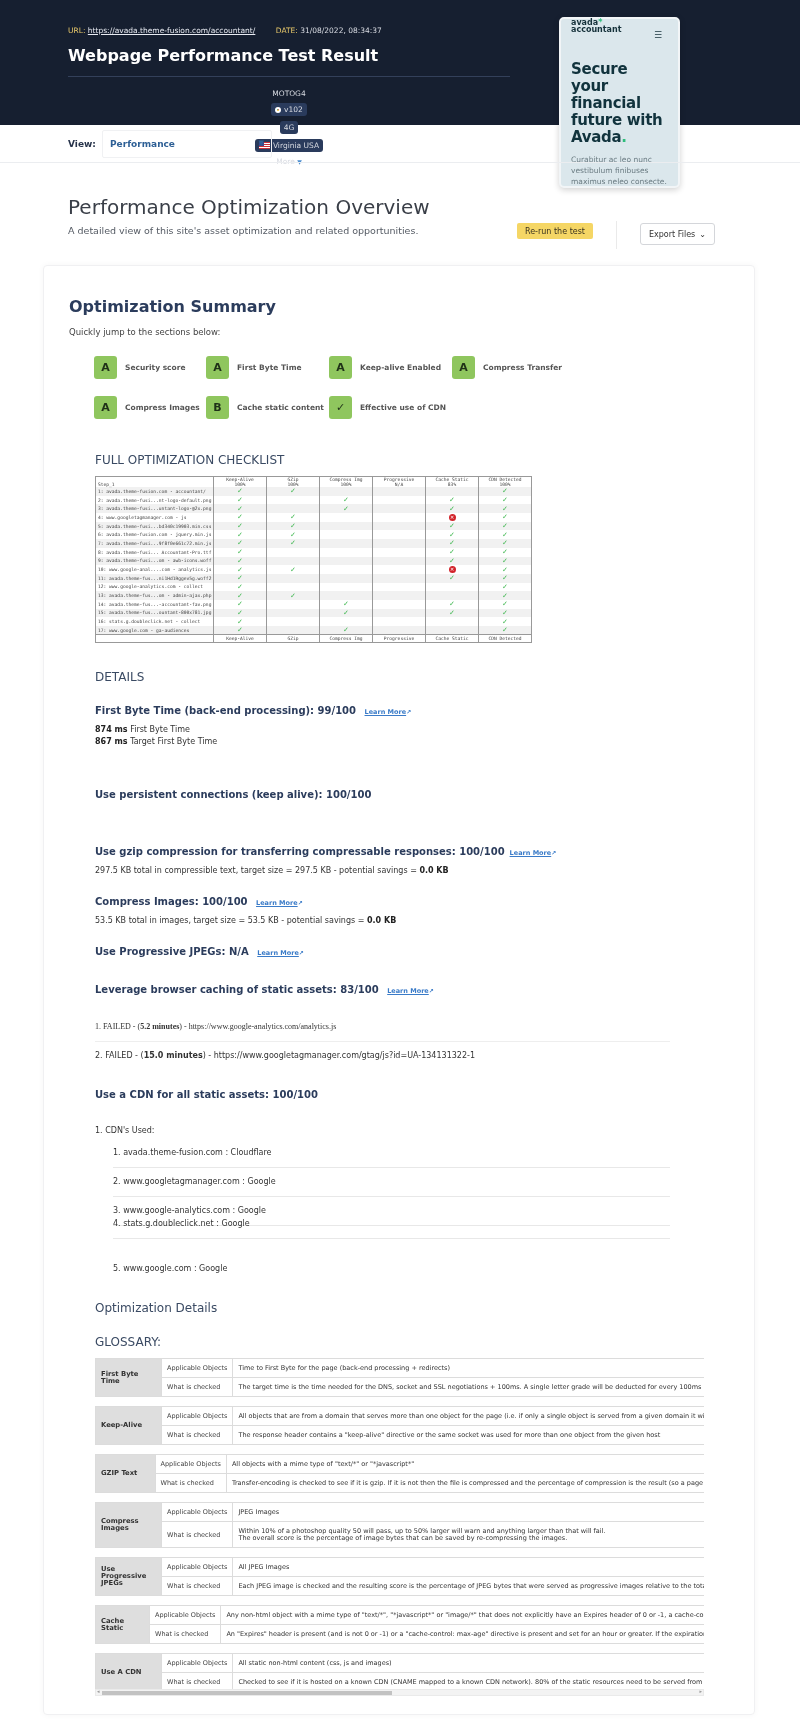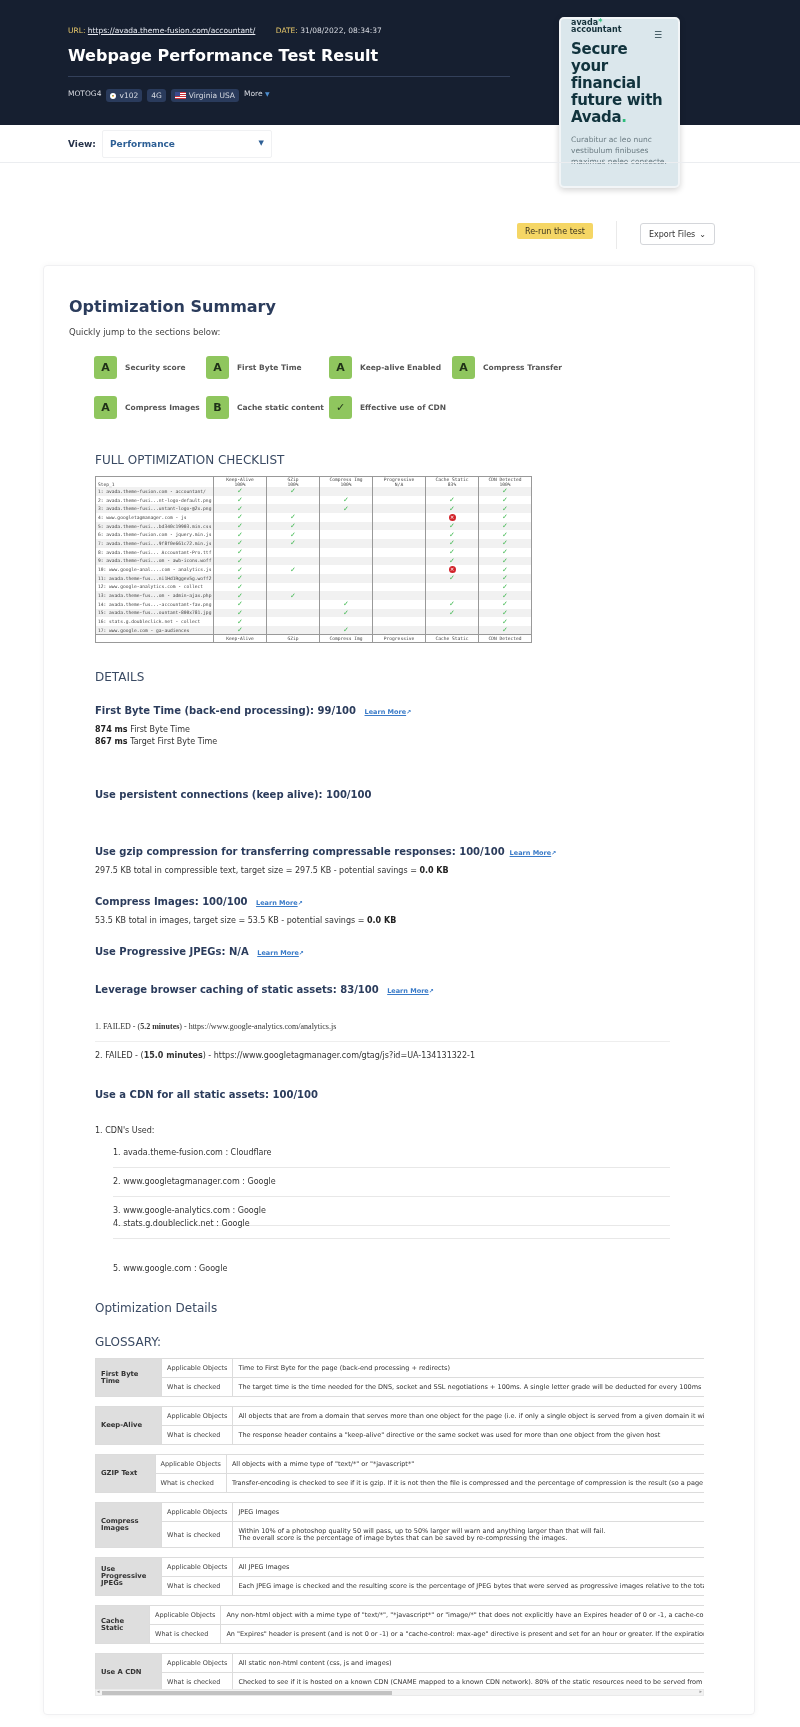--- a/index.html
+++ b/index.html
@@ -5,33 +5,33 @@
   * { box-sizing: border-box; margin: 0; padding: 0; }
   body { width: 800px; height: 1727px; font-family: "DejaVu Sans", sans-serif; background: #ffffff; color: #333; position: relative; overflow: hidden; }
   .hero { background: #161f30; height: 125px; position: relative; }
   .hero-inner { position: absolute; left: 68px; top: 26px; width: 442px; }
   .meta { font-size: 7.5px; color: #d8dbe2; }
   .meta .lbl { color: #e8c86a; }
   .meta a { color: #e8ebf2; text-decoration: underline; }
   .meta .date-lbl { margin-left: 18px; }
   .hero h1 { color: #fff; font-size: 16px; font-weight: bold; margin-top: 11px; }
   .hero hr { border: 0; border-top: 1px solid #33405a; margin-top: 11px; }
-  .chips { display: flex; gap: 5px; margin-top: 12px; font-size: 7.5px; color: #d8dbe2; }
+  .chips { display: flex; align-items: center; gap: 5px; margin-top: 12px; font-size: 7.5px; color: #d8dbe2; flex-direction: column; }
   .chip { background: #2a3b5c; border-radius: 3px; padding: 2px 4px; display: flex; align-items: center; gap: 3px; color: #d8dbe2; }
   .chrome-dot { width: 8px; height: 8px; border-radius: 50%; background: conic-gradient(#e24a3b 0 120deg, #f5c33b 120deg 240deg, #3aa757 240deg 360deg); border: 2px solid #fff; box-sizing: content-box; width: 2px; height: 2px; }
   .flag { width: 11px; height: 7px; background: repeating-linear-gradient(#c8303a 0 1px, #fff 1px 2px); position: relative; }
   .flag::before { content: ""; position: absolute; left: 0; top: 0; width: 5px; height: 4px; background: #3a4a8c; }
   .more { color: #d8dbe2; }
   .more .caret { color: #4e8fd0; font-size: 6px; }
 
   .preview { position: absolute; left: 559px; top: 17px; width: 121px; height: 171px; background: #dbe7ec; border: 2px solid #f2f5f7; border-radius: 5px; box-shadow: 0 2px 6px rgba(0,0,0,0.18); padding: 0 10px; }
   .preview .logo { font-size: 8px; line-height: 7px; color: #15313a; font-weight: bold; }
   .preview .logo .star { color: #2ebd7c; }
   .preview .burger { position: absolute; right: 16px; top: 11px; font-size: 9px; color: #15313a; }
-  .preview h2 { font-size: 15px; line-height: 17px; color: #11333d; margin-top: 8px; font-weight: bold; letter-spacing: -0.3px; }
+  .preview h2 { font-size: 15px; line-height: 17px; color: #11333d; margin-top: 28px; font-weight: bold; letter-spacing: -0.3px; }
   .preview h2 .dot { color: #2ebd7c; }
   .preview p { font-size: 7.5px; line-height: 11px; color: #6a7b82; margin-top: 8px; }
 
   .viewbar { height: 38px; border-bottom: 1px solid #ebedf0; position: relative; }
   .viewbar .vlbl { position: absolute; left: 68px; top: 14px; font-size: 9px; font-weight: bold; color: #27334a; }
   .viewbar .vsel { position: absolute; left: 102px; top: 5px; width: 170px; height: 28px; border: 1px solid #f0f1f3; border-radius: 2px; }
   .viewbar .vsel span.v { position: absolute; left: 7px; top: 8px; font-size: 9px; font-weight: bold; color: #2d5f95; }
   .viewbar .vsel span.c { position: absolute; right: 7px; top: 8px; font-size: 7px; color: #2d5f95; }
 
   .overview { position: absolute; left: 68px; top: 195px; width: 700px; }
@@ -124,20 +124,22 @@
 
 <div class="viewbar">
   <span class="vlbl">View:</span>
   <div class="vsel">
     <span class="v">Performance</span>
     <span class="c">▼</span>
   </div>
 </div>
 
 <div class="overview">
+  <h1>Performance Optimization Overview</h1>
+  <div class="sub">A detailed view of this site's asset optimization and related opportunities.</div>
   <div class="btn-rerun">Re-run the test</div>
   <div class="vdiv"></div>
   <div class="btn-export">
     <span>Export Files</span>
     <span>⌄</span>
   </div>
 </div>
 
 <div class="card">
   <div class="card-inner">

